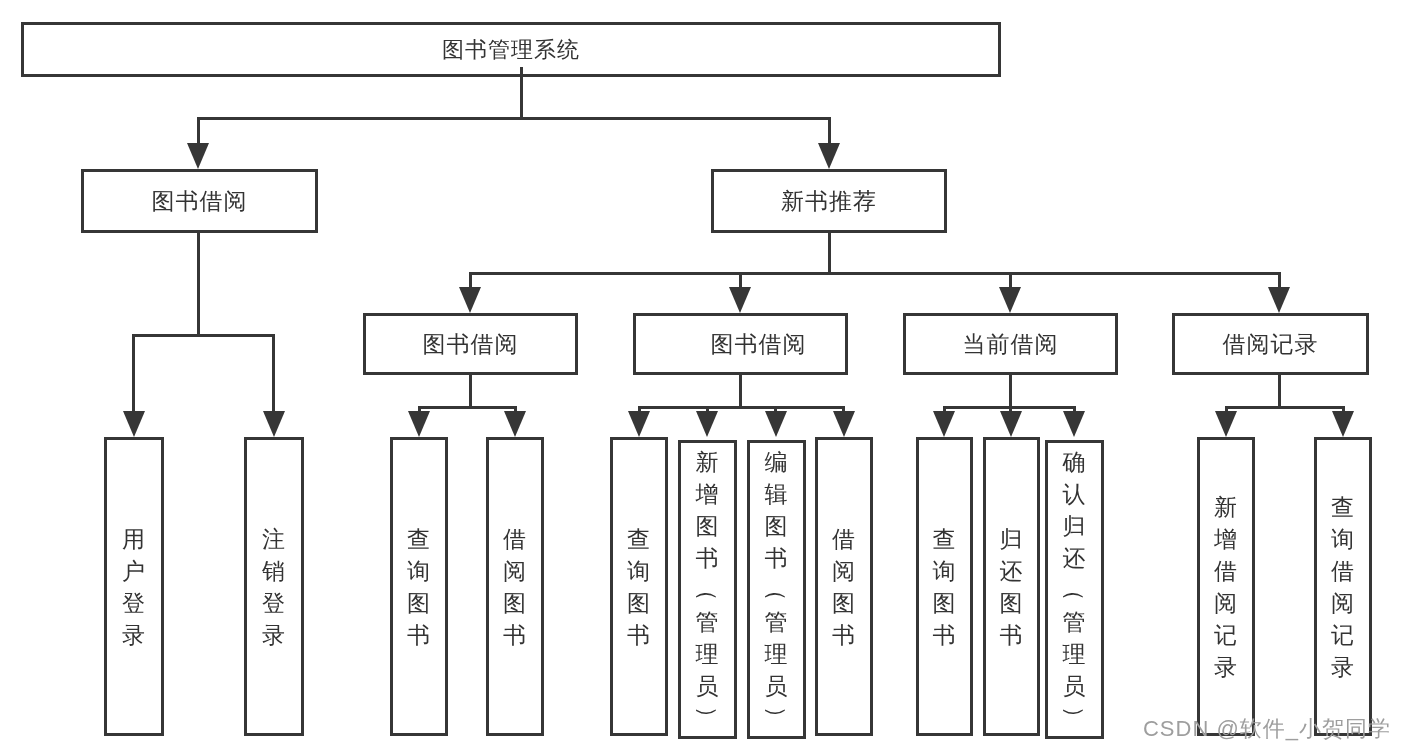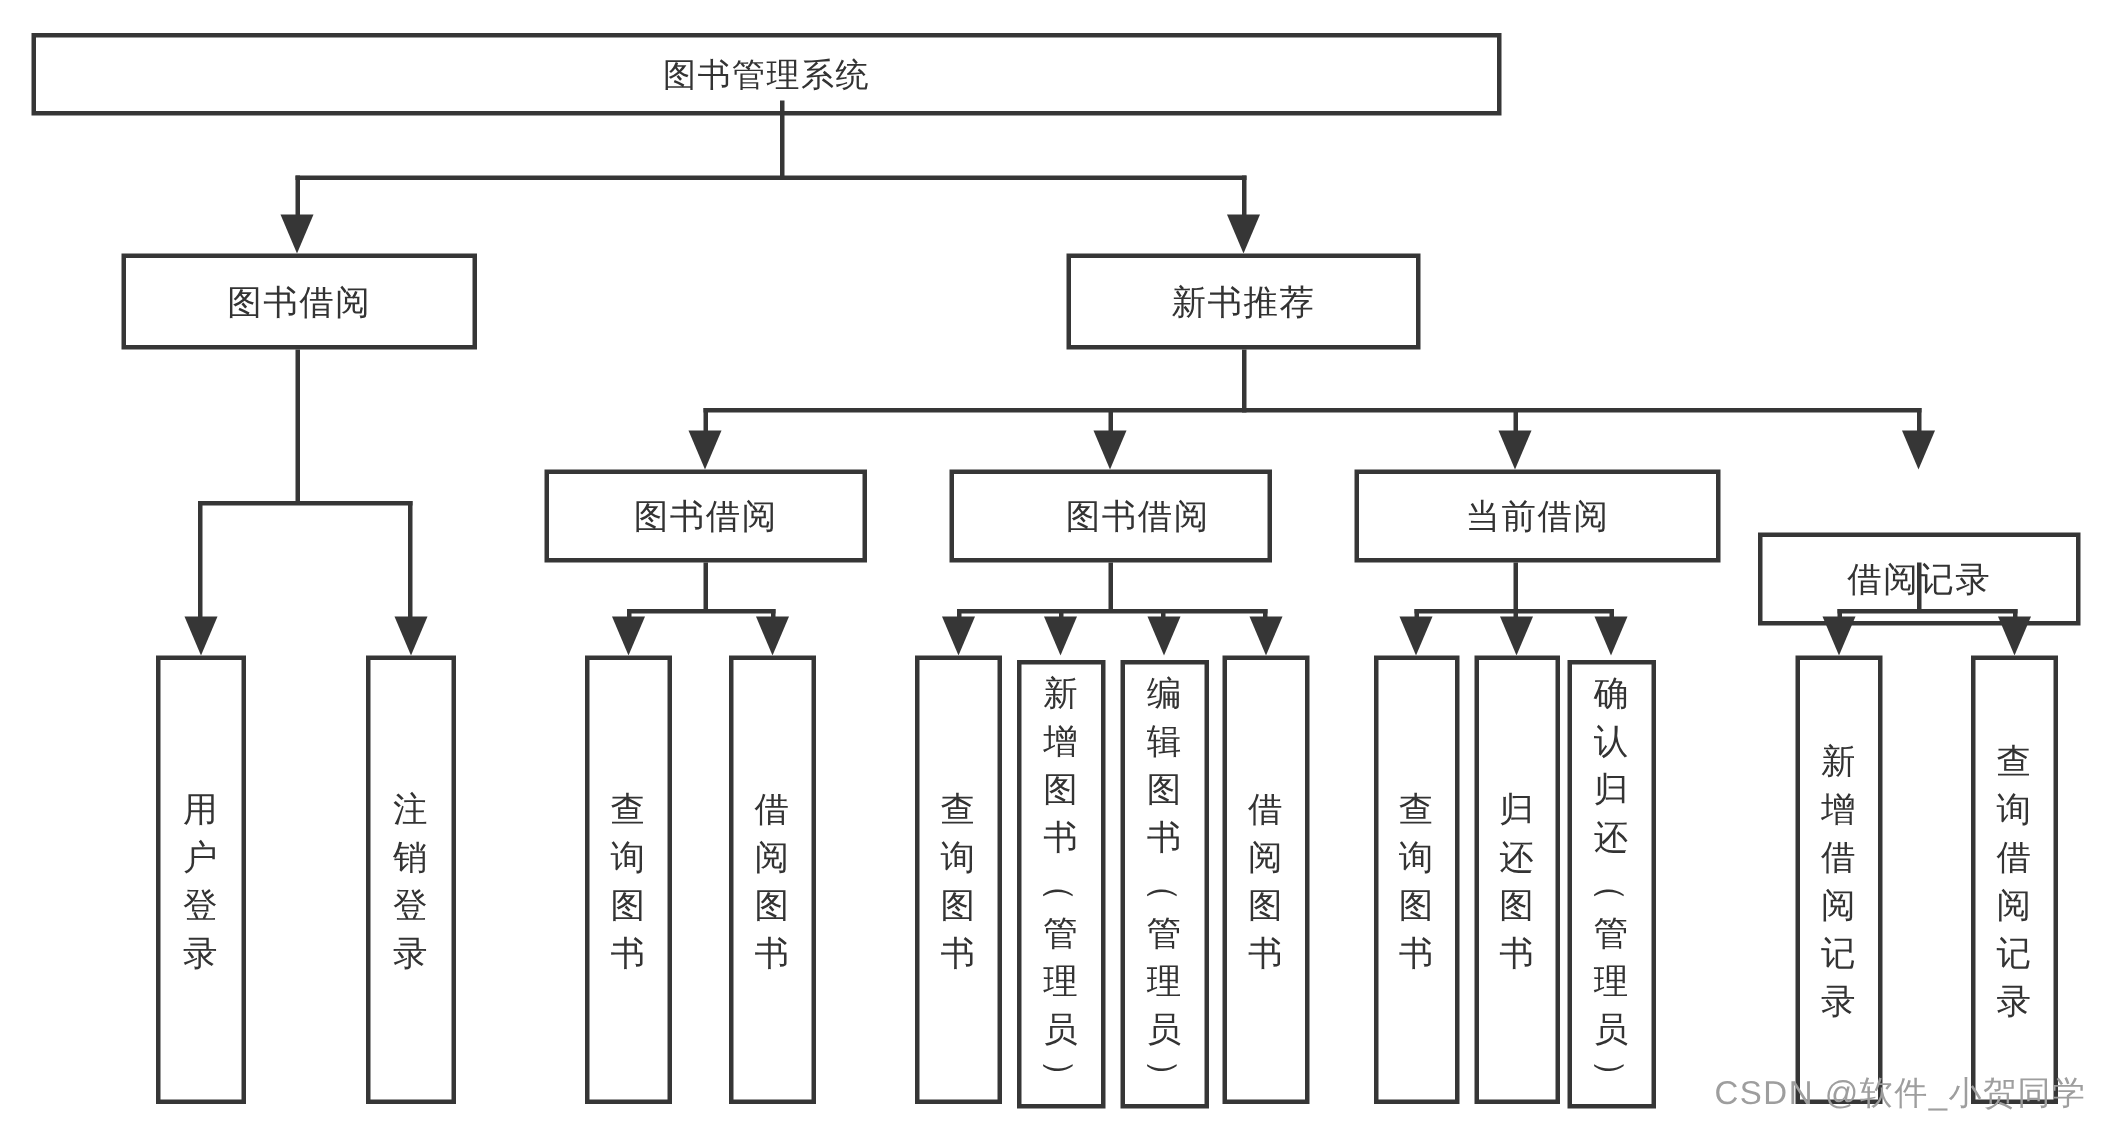--- a/index.html
+++ b/index.html
@@ -68,24 +68,24 @@
   <div class="arrow" style="left:999px;top:287px;"></div>
   <div class="vline" style="left:1278px;top:272px;height:17px;"></div>
   <div class="arrow" style="left:1268px;top:287px;"></div>
 
   <div class="box" style="left:363px;top:313px;width:215px;height:62px;">
     <span>图书借阅</span>
   </div>
   <div class="box" style="left:633px;top:313px;width:215px;height:62px;padding-left:36px;">
     <span>图书借阅</span>
   </div>
-  <div class="box" style="left:903px;top:313px;width:244px;height:62px;align-items:center;">
+  <div class="box" style="left:903px;top:313px;width:215px;height:62px;align-items:center;">
     <span>当前借阅</span>
   </div>
-  <div class="box" style="left:1172px;top:313px;width:215px;height:62px;margin-top:42px;">
+  <div class="box" style="left:1172px;top:313px;width:197px;height:62px;">
     <span>借阅记录</span>
   </div>
 
   <div class="vline" style="left:469px;top:375px;height:33px;"></div>
   <div class="hline" style="left:418px;top:406px;width:99px;"></div>
   <div class="vline" style="left:418px;top:406px;height:9px;"></div>
   <div class="arrow" style="left:408px;top:411px;"></div>
   <div class="vline" style="left:514px;top:406px;height:9px;"></div>
   <div class="arrow" style="left:504px;top:411px;"></div>
 

